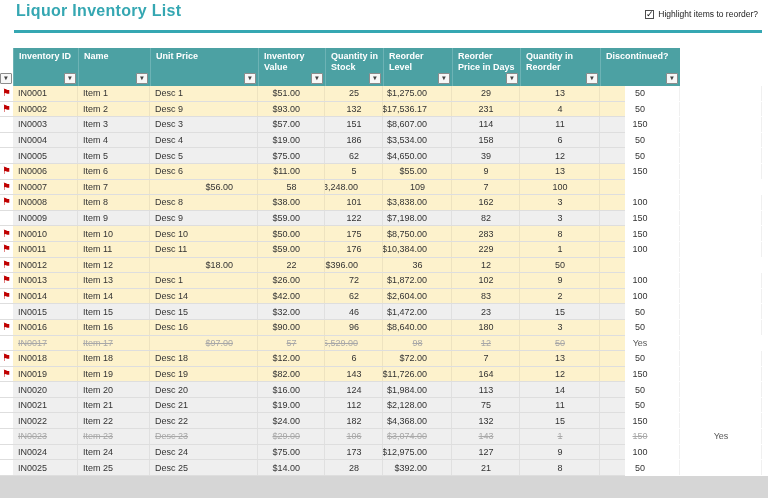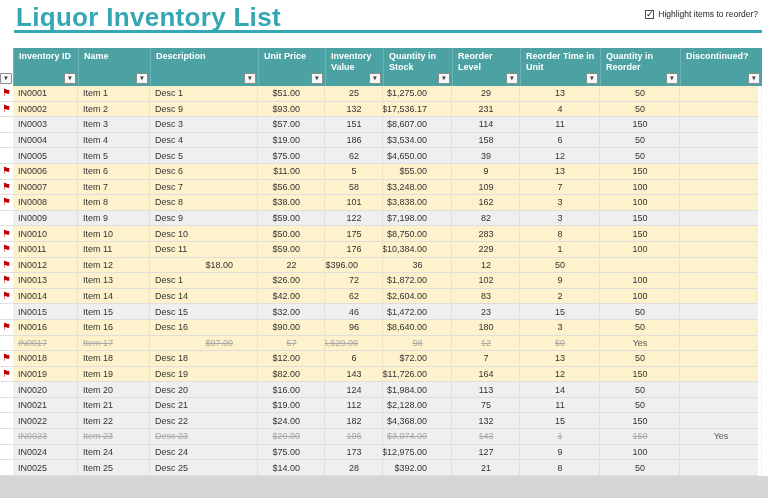--- a/index.html
+++ b/index.html
@@ -8,36 +8,36 @@
     background:#ffffff;font-family:"Liberation Sans",sans-serif;
     -webkit-font-smoothing:antialiased;
   }
   
   .titlebar{
     position:absolute;left:14px;top:0;width:748px;height:30px;
     border-bottom:3px solid #35a7b2;
   }
   .page-title{
     position:absolute;left:16px;top:2px;
-    font-size:26px;font-weight:bold;color:#35a7b2;letter-spacing:.3px;
+    font-size:16px;font-weight:bold;color:#35a7b2;letter-spacing:.3px;
     white-space:nowrap;
   }
   .checkbox-group{
     position:absolute;right:10px;top:9px;
     display:flex;align-items:center;gap:4px;
     font-size:8.5px;color:#222;
   }
   .checkbox-box{
     width:9px;height:9px;border:1px solid #4d4d4d;background:#fff;
     display:flex;align-items:center;justify-content:center;
     font-size:9px;line-height:8px;color:#111;box-sizing:border-box;
   }
   
   :root{ --cols:13px 65px 72px 108px 67px 58px 69px 68px 80px 80px 82px; }
-  .table{position:absolute;left:0;top:48px;width:758px;}
+  .table{position:absolute;left:0;top:48px;width:625px;}
   .cols{display:grid;grid-template-columns:var(--cols);}
   .thead{height:38px;}
   .th{
     position:relative;background:#4ca1a3;color:#fff;
     font-size:9px;font-weight:bold;line-height:1.25;
     padding:3px 3px 2px 5px;box-sizing:border-box;
     border-left:1px solid #6db3b5;overflow:hidden;
   }
   .th.flag-th{background:#ffffff;border-left:none;}
   .filter-btn{
@@ -98,26 +98,20 @@
           <span>▾</span>
         </span>
     </div>
     <div class="th">
       <span class="th-label">Name</span>
       <span class="filter-btn">
           <span>▾</span>
         </span>
     </div>
     <div class="th">
-      <span class="th-label">Description</span>
-      <span class="filter-btn">
-          <span>▾</span>
-        </span>
-    </div>
-    <div class="th">
       <span class="th-label">Unit Price</span>
       <span class="filter-btn">
           <span>▾</span>
         </span>
     </div>
     <div class="th">
       <span class="th-label">Inventory Value</span>
       <span class="filter-btn">
           <span>▾</span>
         </span>
@@ -128,21 +122,21 @@
           <span>▾</span>
         </span>
     </div>
     <div class="th">
       <span class="th-label">Reorder Level</span>
       <span class="filter-btn">
           <span>▾</span>
         </span>
     </div>
     <div class="th">
-      <span class="th-label">Reorder Time in Unit</span>
+      <span class="th-label">Reorder Price in Days</span>
       <span class="filter-btn">
           <span>▾</span>
         </span>
     </div>
     <div class="th">
       <span class="th-label">Quantity in Reorder</span>
       <span class="filter-btn">
           <span>▾</span>
         </span>
     </div>
@@ -244,21 +238,20 @@
     <div class="td ctr">13</div>
     <div class="td ctr">150</div>
     <div class="td ctr disc-cell"></div>
   </div>
       <div class="tr cols hl">
     <div class="td flag-cell">
           <span class="flag">⚑</span>
         </div>
     <div class="td">IN0007</div>
     <div class="td">Item 7</div>
-    <div class="td">Desc 7</div>
     <div class="td num">$56.00</div>
     <div class="td ctr">58</div>
     <div class="td num">$3,248.00</div>
     <div class="td ctr">109</div>
     <div class="td ctr">7</div>
     <div class="td ctr">100</div>
     <div class="td ctr disc-cell"></div>
   </div>
       <div class="tr cols hl">
     <div class="td flag-cell">

